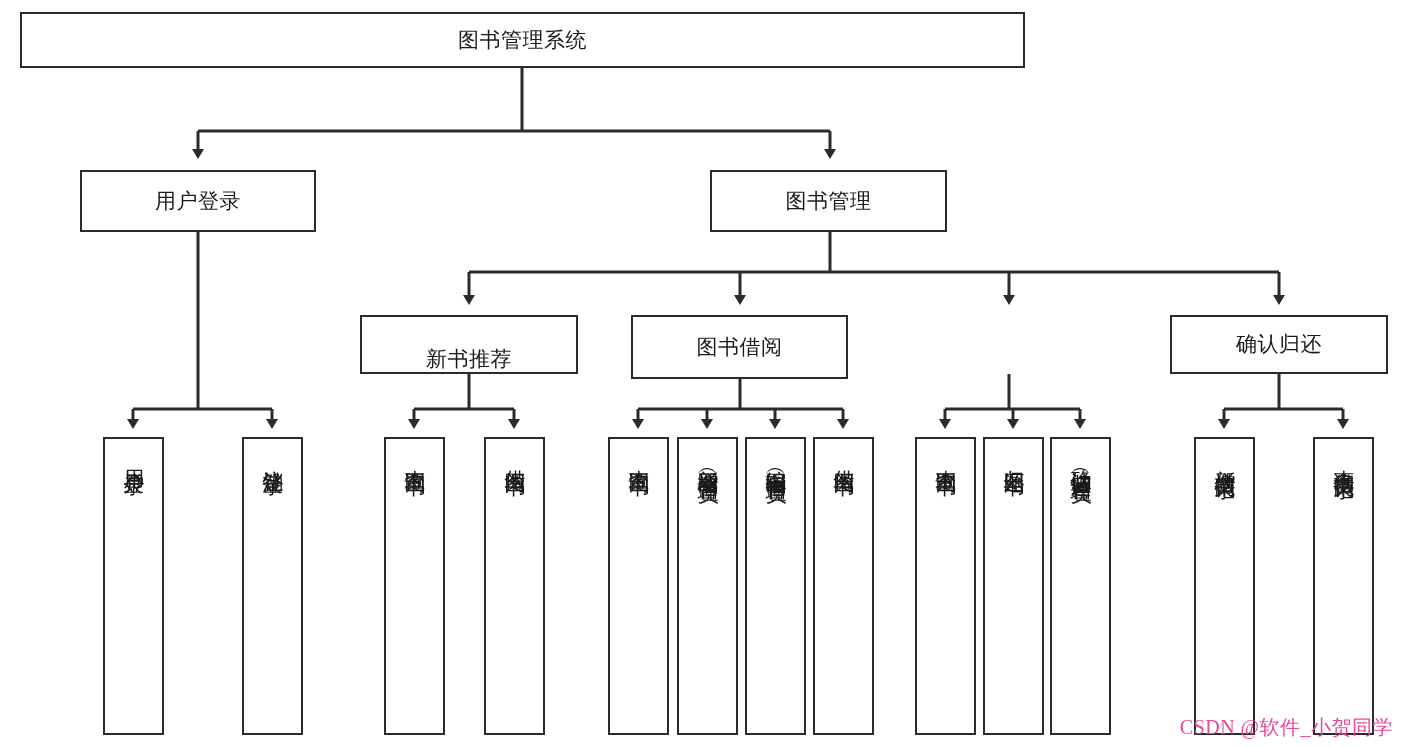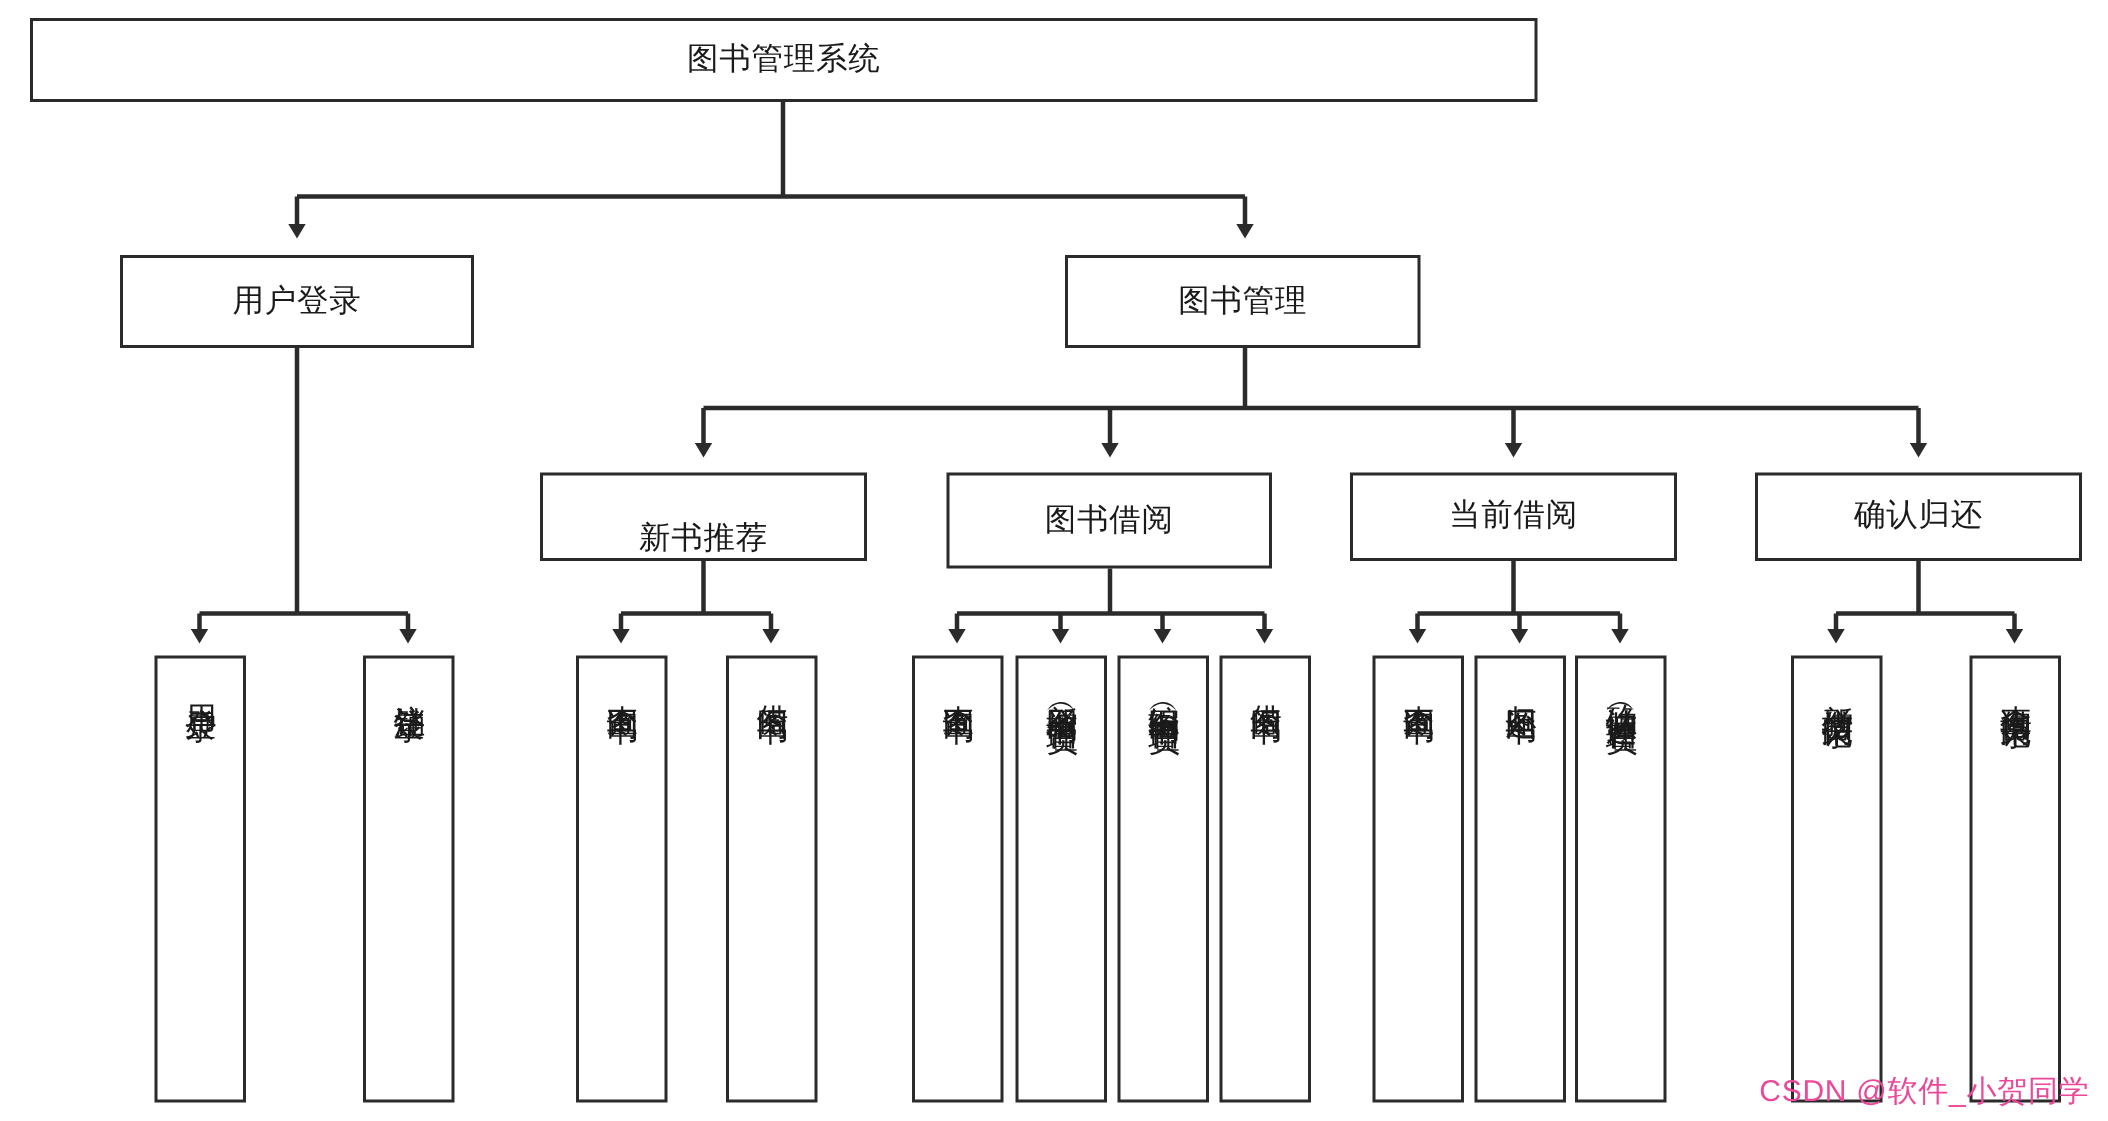--- a/index.html
+++ b/index.html
@@ -5,21 +5,21 @@
   html, body {
     margin: 0;
     padding: 0;
     background: #ffffff;
   }
   #canvas {
     position: relative;
     width: 1405px;
     height: 747px;
     background: #ffffff;
-    font-family: Liberation Sans, sans-serif;
+    font-family: Liberation Serif, serif;
     overflow: hidden;
   }
   svg.wires {
     position: absolute;
     left: 0;
     top: 0;
     width: 1405px;
     height: 747px;
     pointer-events: none;
   }
@@ -130,23 +130,20 @@
   <div class="node horiz" style="left:710px; top:170px; width:237px; height:62px;justify-content:center;">
     <span class="label">图书管理</span>
   </div>
 
   <div class="node horiz" style="left:360px; top:315px; width:218px; height:59px;align-items:flex-end;">
     <span class="label">新书推荐</span>
   </div>
   <div class="node horiz" style="left:631px; top:315px; width:217px; height:64px;">
     <span class="label">图书借阅</span>
   </div>
-  <div class="node horiz" style="left:900px; top:315px; width:218px; height:59px;">
-    <span class="label">当前借阅</span>
-  </div>
   <div class="node horiz" style="left:1170px; top:315px; width:218px; height:59px;">
     <span class="label">确认归还</span>
   </div>
 
   <div class="node vert" style="left:103px; top:437px; width:61px; height:298px;">
     <span class="label">用户登录</span>
   </div>
   <div class="node vert" style="left:242px; top:437px; width:61px; height:298px;">
     <span class="label">注销登录</span>
   </div>

